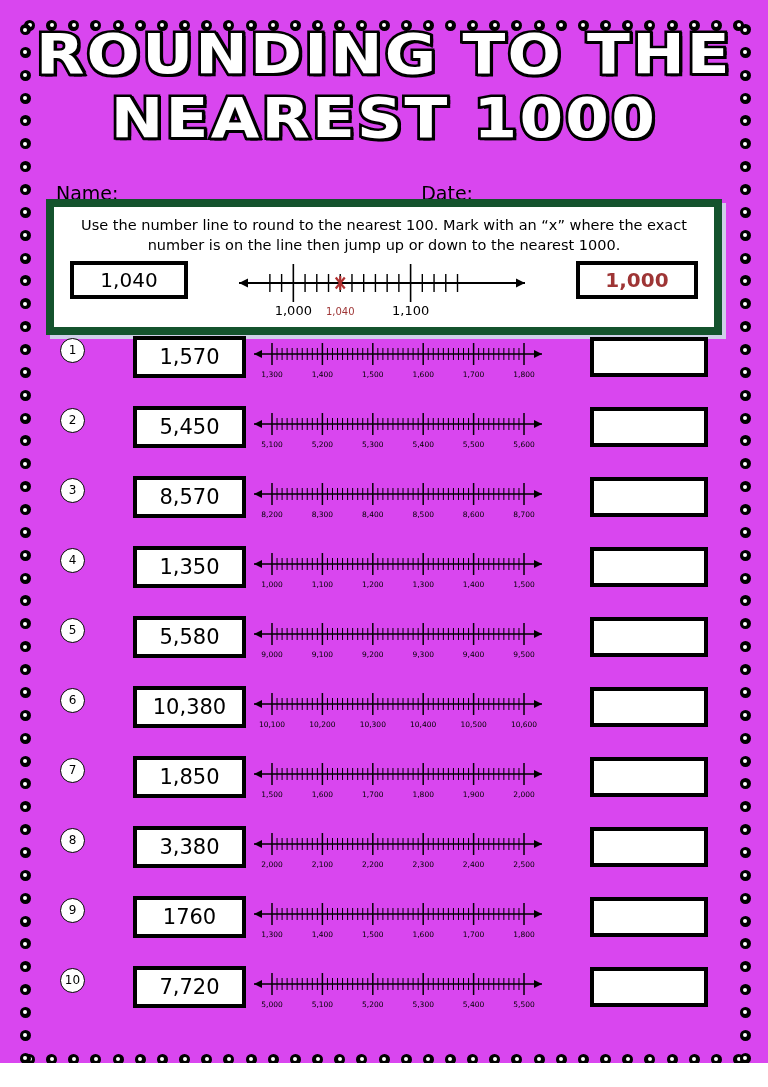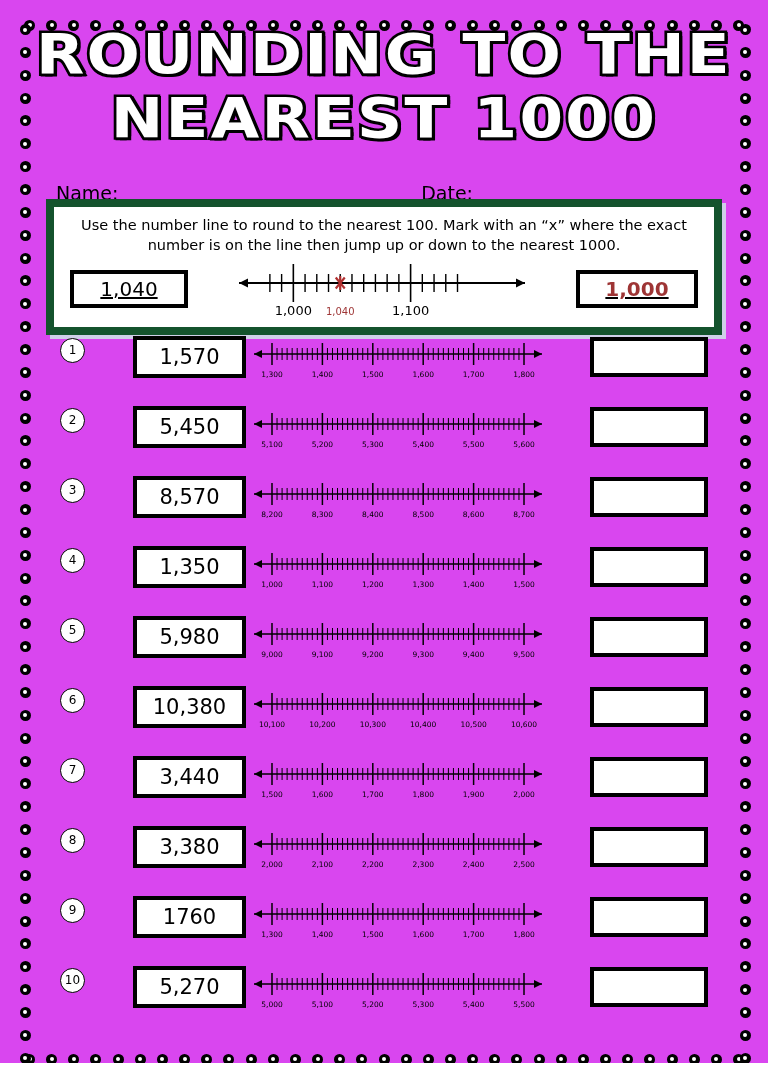--- a/index.html
+++ b/index.html
@@ -112,23 +112,22 @@
   }
   .instr-text {
     font-family: "DejaVu Sans", sans-serif;
     font-size: 14.5px;
     line-height: 20px;
     text-align: center;
     margin: 0 4px 6px 4px;
   }
   .example-row {
     display: flex;
-    align-items: center;
+    align-items: flex-start;
     padding: 0 6px;
-    text-decoration: underline;
   }
 
   
   .val-box {
     border: 4px solid #000;
     background: #fff;
     box-sizing: border-box;
     display: flex;
     align-items: center;
     justify-content: center;
@@ -724,21 +723,21 @@
             <line x1="265.92" y1="14" x2="265.92" y2="26" stroke="#000" stroke-width="1"></line>
             <line x1="270.96" y1="14" x2="270.96" y2="26" stroke="#000" stroke-width="1"></line>
             <line x1="276" y1="9" x2="276" y2="31" stroke="#000" stroke-width="1.5"></line>
             <text x="276" y="43" text-anchor="middle" class="tick-label">1,500</text>
           </svg>
         </div>
         <div class="val-box ans-box"></div>
       </div>
       <div class="prow">
         <div class="num-circle">5</div>
-        <div class="val-box">5,980</div>
+        <div class="val-box">5,580</div>
         <div class="line-cell">
           <svg width="300" height="46" viewBox="0 0 300 46" class="nline">
             <line x1="6" y1="20" x2="294" y2="20" stroke="#000" stroke-width="1.6"></line>
             <polygon points="6,20 14,16 14,24" fill="#000"></polygon>
             <polygon points="294,20 286,16 286,24" fill="#000"></polygon>
             <line x1="24" y1="9" x2="24" y2="31" stroke="#000" stroke-width="1.5"></line>
             <text x="24" y="43" text-anchor="middle" class="tick-label">9,000</text>
             <line x1="29.04" y1="14" x2="29.04" y2="26" stroke="#000" stroke-width="1"></line>
             <line x1="34.08" y1="14" x2="34.08" y2="26" stroke="#000" stroke-width="1"></line>
             <line x1="39.120000000000005" y1="14" x2="39.120000000000005" y2="26" stroke="#000" stroke-width="1"></line>
@@ -862,21 +861,21 @@
             <line x1="265.92" y1="14" x2="265.92" y2="26" stroke="#000" stroke-width="1"></line>
             <line x1="270.96" y1="14" x2="270.96" y2="26" stroke="#000" stroke-width="1"></line>
             <line x1="276" y1="9" x2="276" y2="31" stroke="#000" stroke-width="1.5"></line>
             <text x="276" y="43" text-anchor="middle" class="tick-label">10,600</text>
           </svg>
         </div>
         <div class="val-box ans-box"></div>
       </div>
       <div class="prow">
         <div class="num-circle">7</div>
-        <div class="val-box">3,440</div>
+        <div class="val-box">1,850</div>
         <div class="line-cell">
           <svg width="300" height="46" viewBox="0 0 300 46" class="nline">
             <line x1="6" y1="20" x2="294" y2="20" stroke="#000" stroke-width="1.6"></line>
             <polygon points="6,20 14,16 14,24" fill="#000"></polygon>
             <polygon points="294,20 286,16 286,24" fill="#000"></polygon>
             <line x1="24" y1="9" x2="24" y2="31" stroke="#000" stroke-width="1.5"></line>
             <text x="24" y="43" text-anchor="middle" class="tick-label">1,500</text>
             <line x1="29.04" y1="14" x2="29.04" y2="26" stroke="#000" stroke-width="1"></line>
             <line x1="34.08" y1="14" x2="34.08" y2="26" stroke="#000" stroke-width="1"></line>
             <line x1="39.120000000000005" y1="14" x2="39.120000000000005" y2="26" stroke="#000" stroke-width="1"></line>
@@ -1069,21 +1068,21 @@
             <line x1="265.92" y1="14" x2="265.92" y2="26" stroke="#000" stroke-width="1"></line>
             <line x1="270.96" y1="14" x2="270.96" y2="26" stroke="#000" stroke-width="1"></line>
             <line x1="276" y1="9" x2="276" y2="31" stroke="#000" stroke-width="1.5"></line>
             <text x="276" y="43" text-anchor="middle" class="tick-label">1,800</text>
           </svg>
         </div>
         <div class="val-box ans-box"></div>
       </div>
       <div class="prow">
         <div class="num-circle">10</div>
-        <div class="val-box">5,270</div>
+        <div class="val-box">7,720</div>
         <div class="line-cell">
           <svg width="300" height="46" viewBox="0 0 300 46" class="nline">
             <line x1="6" y1="20" x2="294" y2="20" stroke="#000" stroke-width="1.6"></line>
             <polygon points="6,20 14,16 14,24" fill="#000"></polygon>
             <polygon points="294,20 286,16 286,24" fill="#000"></polygon>
             <line x1="24" y1="9" x2="24" y2="31" stroke="#000" stroke-width="1.5"></line>
             <text x="24" y="43" text-anchor="middle" class="tick-label">5,000</text>
             <line x1="29.04" y1="14" x2="29.04" y2="26" stroke="#000" stroke-width="1"></line>
             <line x1="34.08" y1="14" x2="34.08" y2="26" stroke="#000" stroke-width="1"></line>
             <line x1="39.120000000000005" y1="14" x2="39.120000000000005" y2="26" stroke="#000" stroke-width="1"></line>

